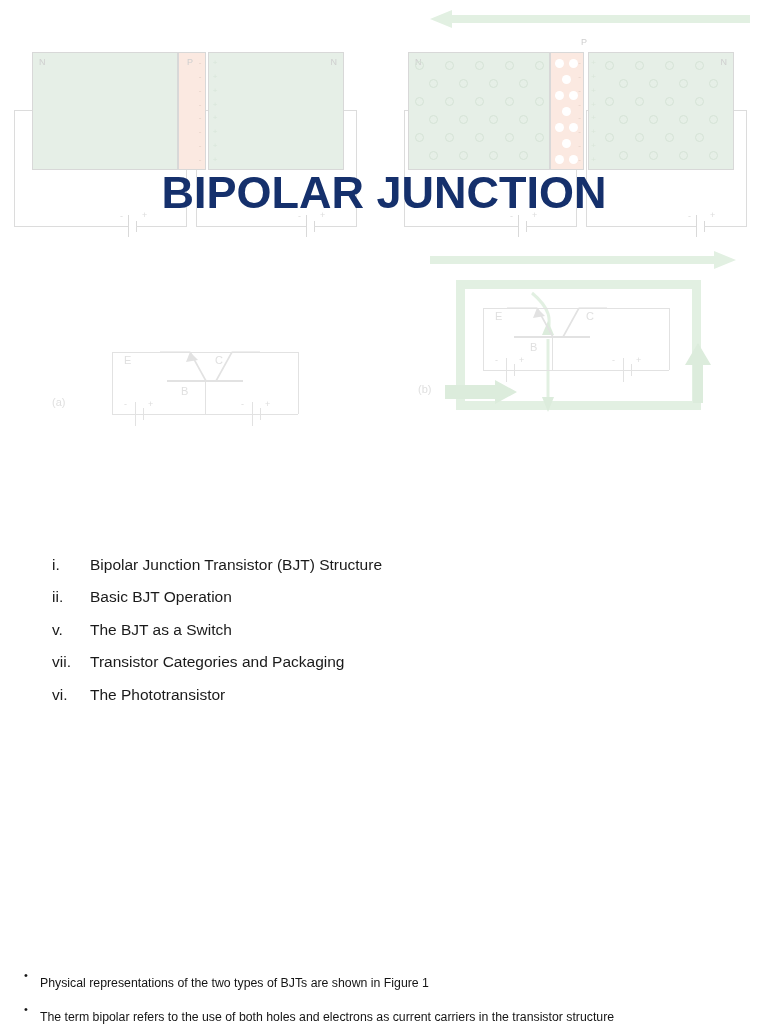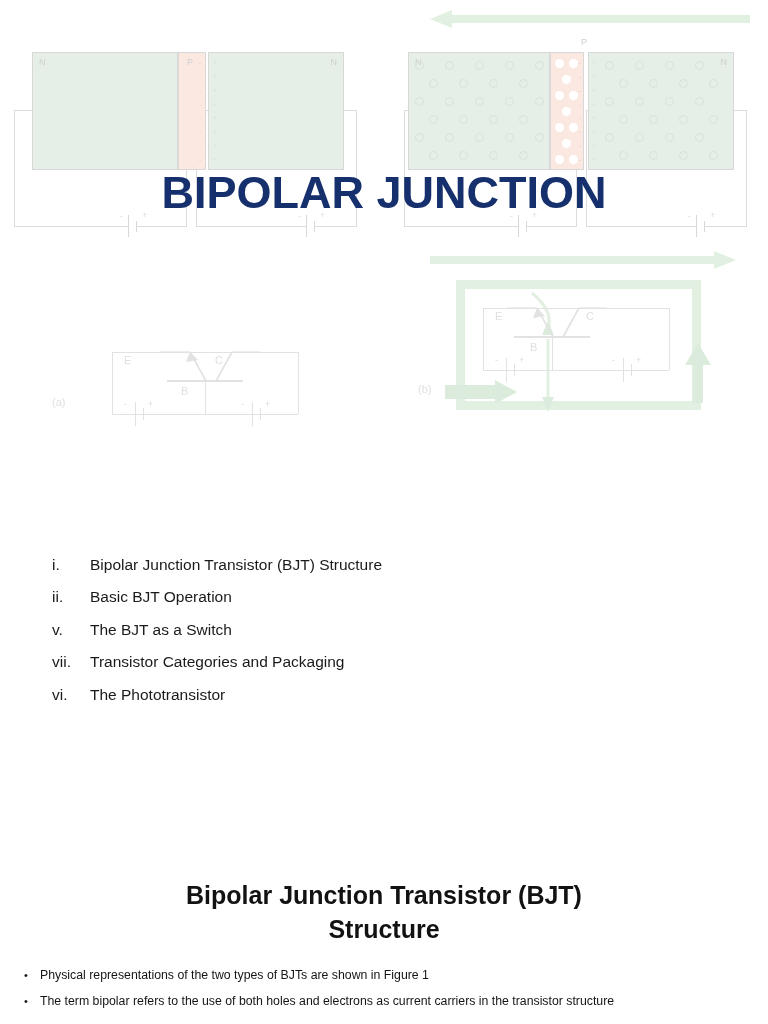--- a/index.html
+++ b/index.html
@@ -105,21 +105,21 @@
   }
   #struct-bullets{
     position:absolute;left:24px;top:106px;width:722px;
   }
   .bullet-row{
     display:flex;align-items:flex-start;
     font-size:12.3px;color:#151515;margin-bottom:9px;
     line-height:17px;
   }
   .bullet-dot{flex:0 0 16px;font-size:11px;line-height:17px;}
-  .bullet-txt{flex:1;text-align:justify;}
+  .bullet-txt{flex:1;text-align:justify;margin-top:8px;}
 </style>
 </head>
 <body>
 
 <div id="slide-title">
 
   <div class="fig" style="left:0px;top:0px;width:370px;height:240px;">
 
     <div class="wire vline" style="left:14px;top:110px;height:116px;"></div>
     <div class="wire hline" style="left:14px;top:110px;width:24px;"></div>
@@ -419,24 +419,20 @@
       <span class="toc-label">Transistor Categories and Packaging</span>
     </div>
     <div class="toc-row">
       <span class="toc-num">vi.</span>
       <span class="toc-label">The Phototransistor</span>
     </div>
   </div>
 </div>
 
 <div id="slide-struct">
-  <div id="struct-heading">
-    <div>Bipolar Junction Transistor (BJT)</div>
-    <div>Structure</div>
-  </div>
 
   <div id="struct-bullets">
     <div class="bullet-row">
       <span class="bullet-dot">•</span>
       <span class="bullet-txt">Physical representations of the two types of BJTs are shown in Figure 1</span>
     </div>
     <div class="bullet-row">
       <span class="bullet-dot">•</span>
       <span class="bullet-txt">The term bipolar refers to the use of both holes and electrons as current carriers in the transistor structure</span>
     </div>

